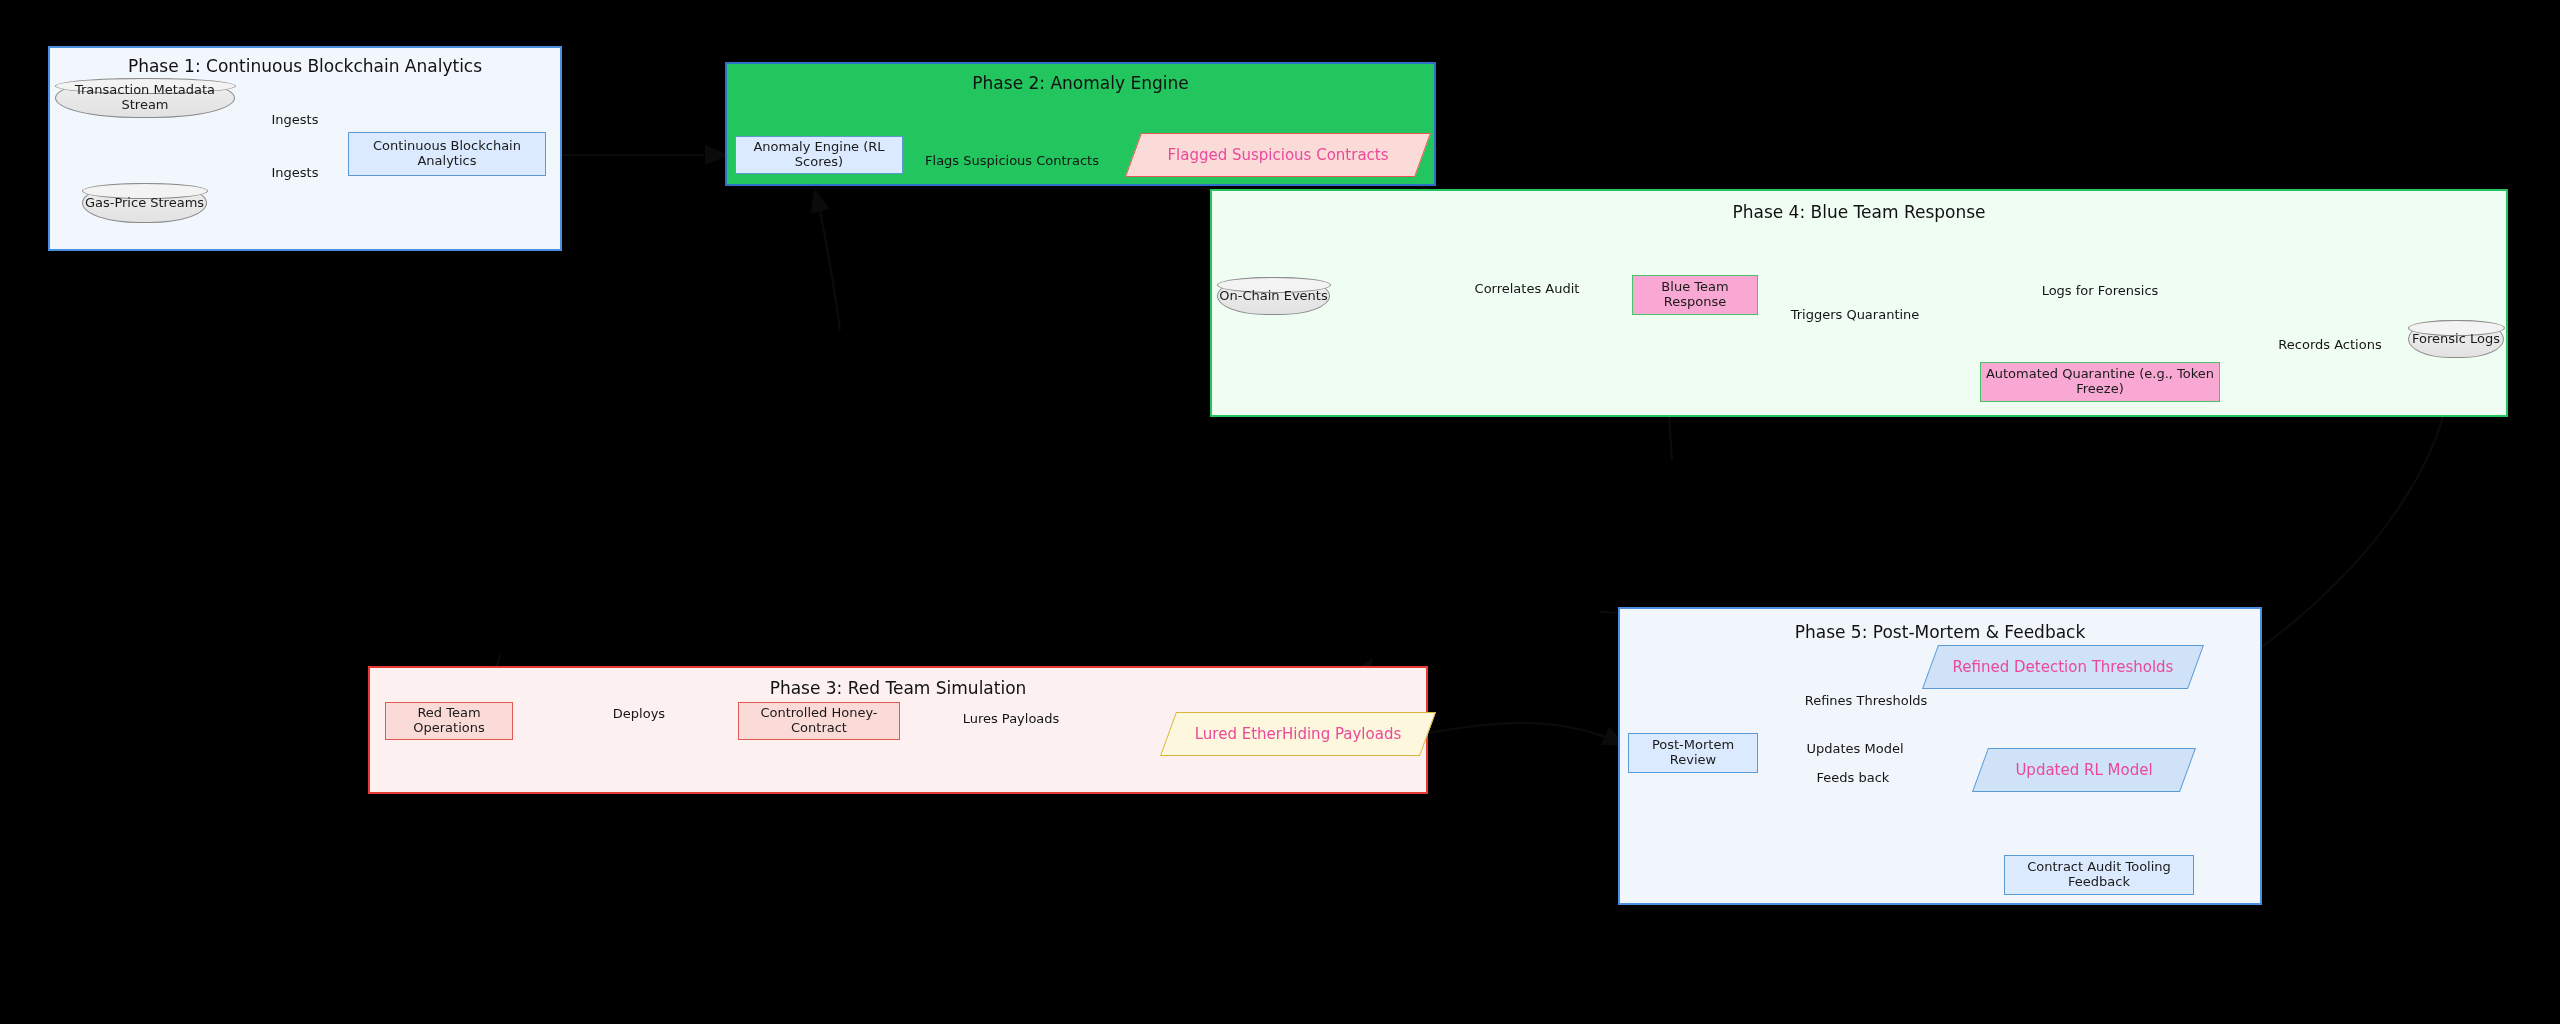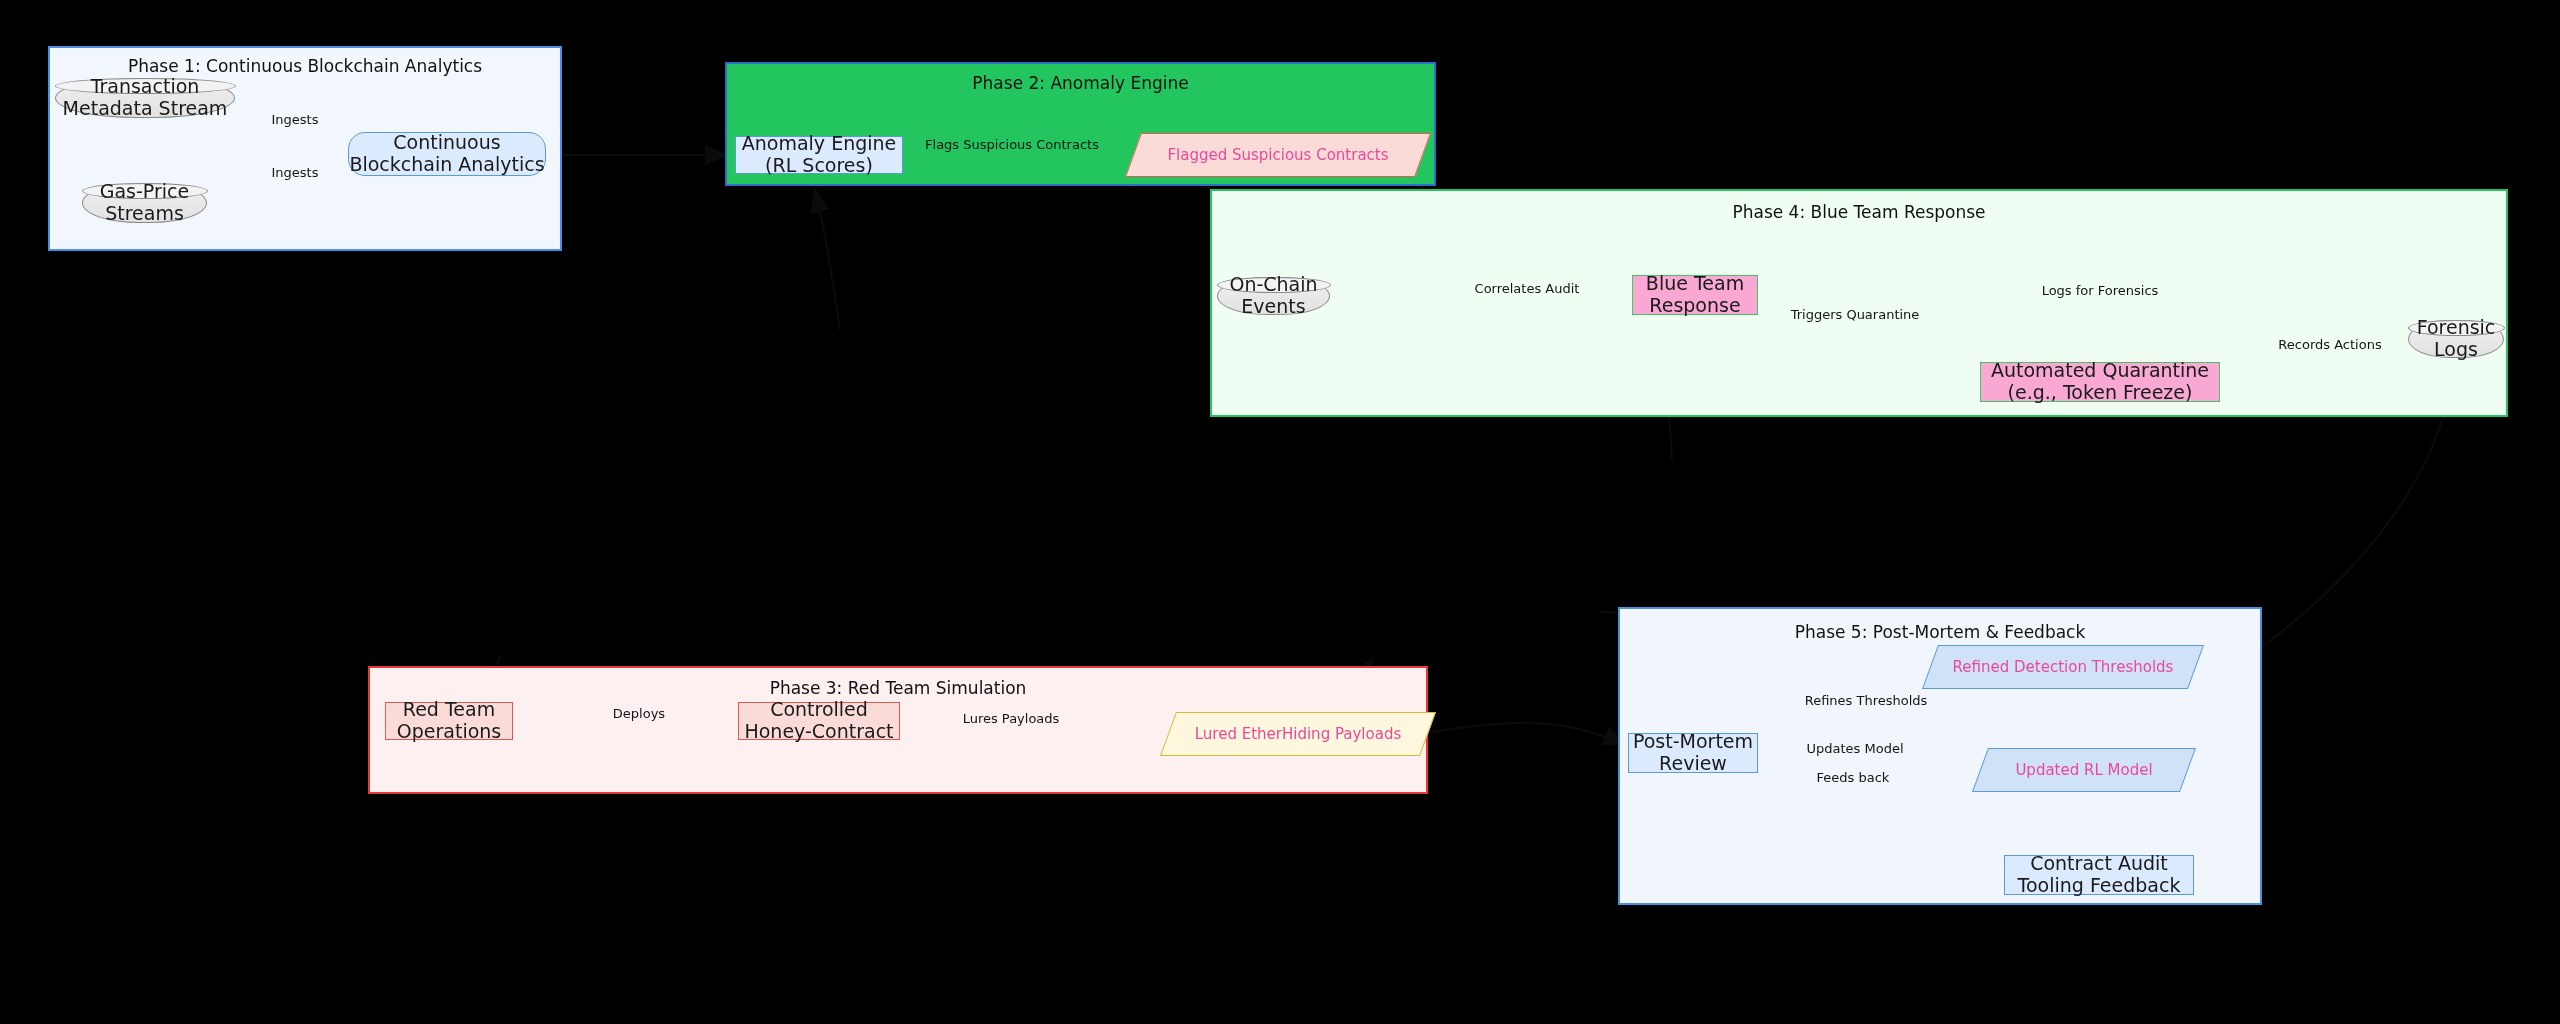--- a/index.html
+++ b/index.html
@@ -12,22 +12,22 @@
   .phase{position:absolute;box-sizing:border-box;border-width:2px;border-style:solid;}
   .phase-title{position:absolute;left:0;right:0;text-align:center;font-size:17px;color:#111;
                white-space:nowrap;}
 
   .ph1{background:#f2f7fd;border-color:#4a90e2;}
   .ph2{background:#22c55e;border-color:#2d6fc9;}
   .ph3{background:#fdf0f0;border-color:#e53935;}
   .ph4{background:#effdf3;border-color:#22c55e;}
   .ph5{background:#f1f6fd;border-color:#4a90e2;}
 
-  .node{position:absolute;box-sizing:border-box;display:flex;align-items:center;
-        text-align:center;font-size:19px;color:#1a1a1a;line-height:1.15;}
+  .node{position:absolute;box-sizing:border-box;display:flex;align-items:center;justify-content:center;
+        text-align:center;font-size:13px;color:#1a1a1a;line-height:1.15;}
 
   .rect{border-width:1.5px;border-style:solid;}
   .r-blue{background:#dbeafe;border-color:#5b9bd5;}
   .r-red{background:#fadbd8;border-color:#e05a52;}
   .r-green{background:#f9a8d4;border-color:#46c46a;}
 
   .cyl{background:linear-gradient(#efefef,#e2e2e2);border:1.5px solid #8a8a8a;border-radius:50%/22px;}
   .cyl::before{content:"";position:absolute;left:-1.5px;right:-1.5px;top:-1.5px;height:16px;
                border:1.5px solid #8a8a8a;border-radius:50%;background:#f3f3f3;box-sizing:border-box;}
   .cyl span{position:relative;z-index:2;}
@@ -99,37 +99,37 @@
 
   <div class="phase ph1" style="left:48px;top:46px;width:514px;height:205px;">
     <div class="phase-title" style="top:8px;">Phase 1: Continuous Blockchain Analytics</div>
   </div>
   <div class="node cyl" style="left:55px;top:78px;width:180px;height:40px;">
     <span>Transaction Metadata Stream</span>
   </div>
   <div class="node cyl" style="left:82px;top:183px;width:125px;height:40px;">
     <span>Gas-Price Streams</span>
   </div>
-  <div class="node rect r-blue" style="left:348px;top:132px;width:198px;height:44px;border-radius:17px;">
+  <div class="node rect r-blue" style="left:348px;top:132px;width:198px;height:44px;">
     <span>Continuous Blockchain Analytics</span>
   </div>
   <div class="edge-label" style="left:295px;top:119px;">Ingests</div>
   <div class="edge-label" style="left:295px;top:172px;">Ingests</div>
 
   <div class="phase ph2" style="left:725px;top:62px;width:711px;height:124px;">
     <div class="phase-title" style="top:9px;">Phase 2: Anomaly Engine</div>
   </div>
   <div class="node rect r-blue" style="left:735px;top:136px;width:168px;height:38px;">
     <span>Anomaly Engine (RL Scores)</span>
   </div>
   <div class="para p-red" style="left:1133px;top:133px;width:290px;height:44px;">
     <div class="skewbg"></div>
     <span>Flagged Suspicious Contracts</span>
   </div>
-  <div class="edge-label" style="left:1012px;top:144px;">Flags Suspicious Contracts</div>
+  <div class="edge-label" style="left:1012px;top:160px;">Flags Suspicious Contracts</div>
 
   <div class="phase ph4" style="left:1210px;top:189px;width:1298px;height:228px;">
     <div class="phase-title" style="top:11px;">Phase 4: Blue Team Response</div>
   </div>
   <div class="node cyl" style="left:1217px;top:277px;width:113px;height:38px;">
     <span>On-Chain Events</span>
   </div>
   <div class="node rect r-green" style="left:1632px;top:275px;width:126px;height:40px;">
     <span>Blue Team Response</span>
   </div>

